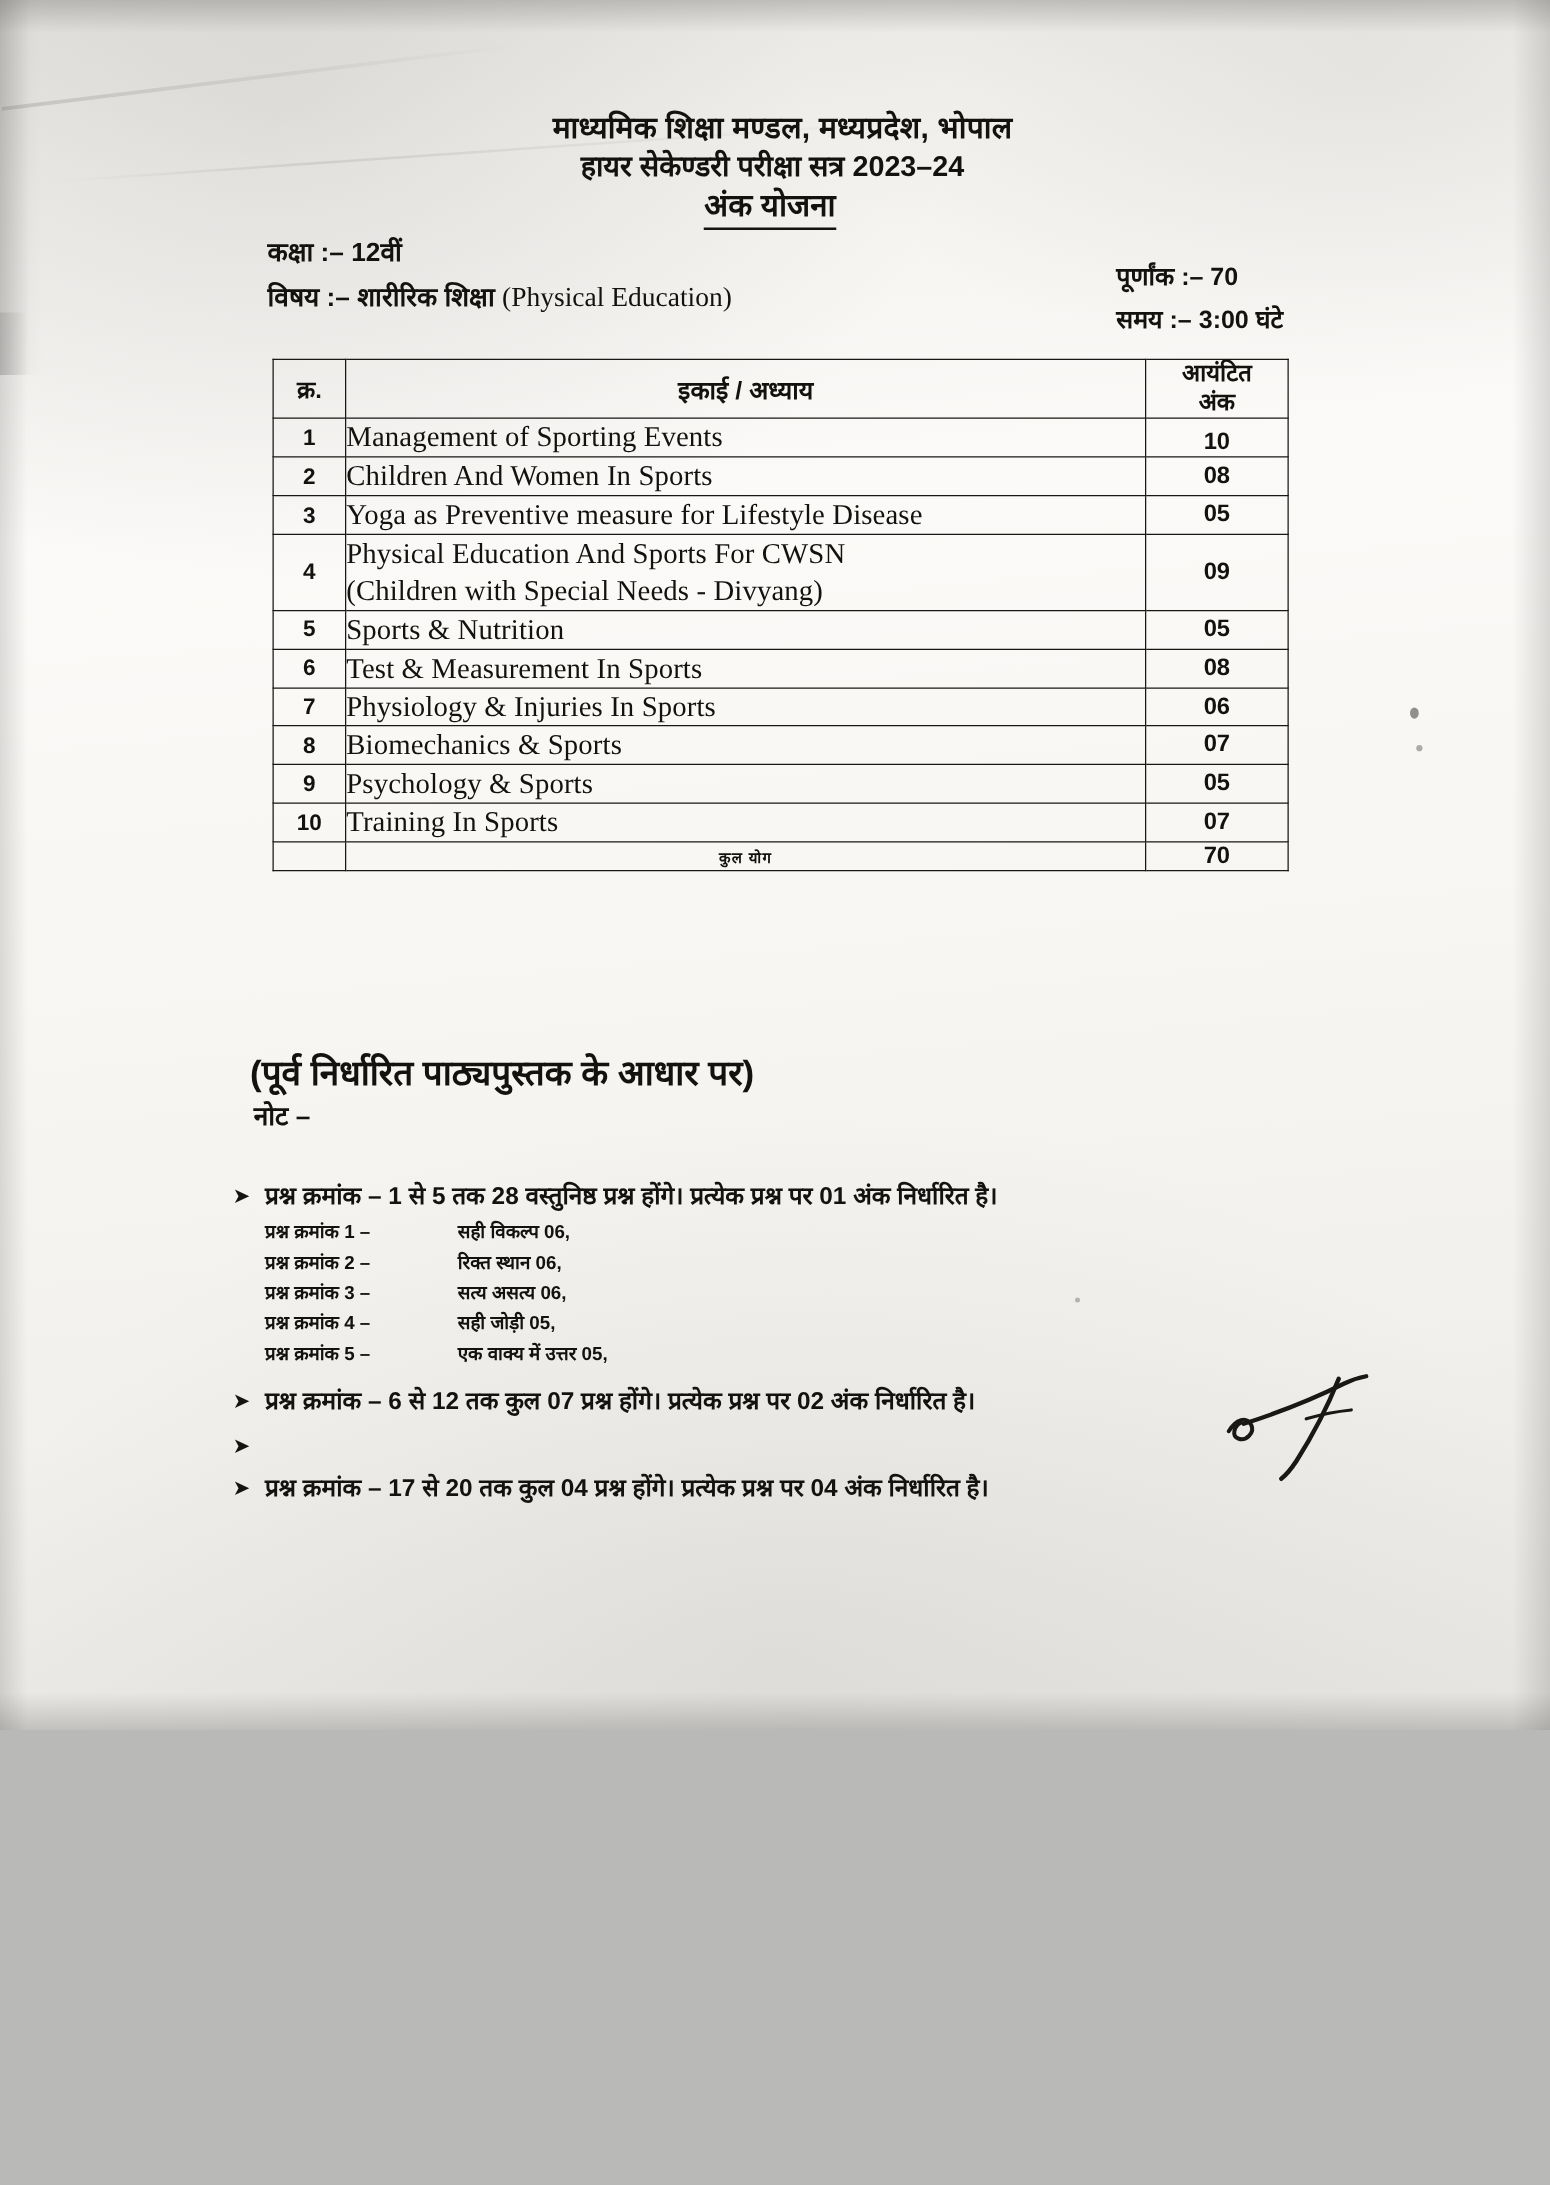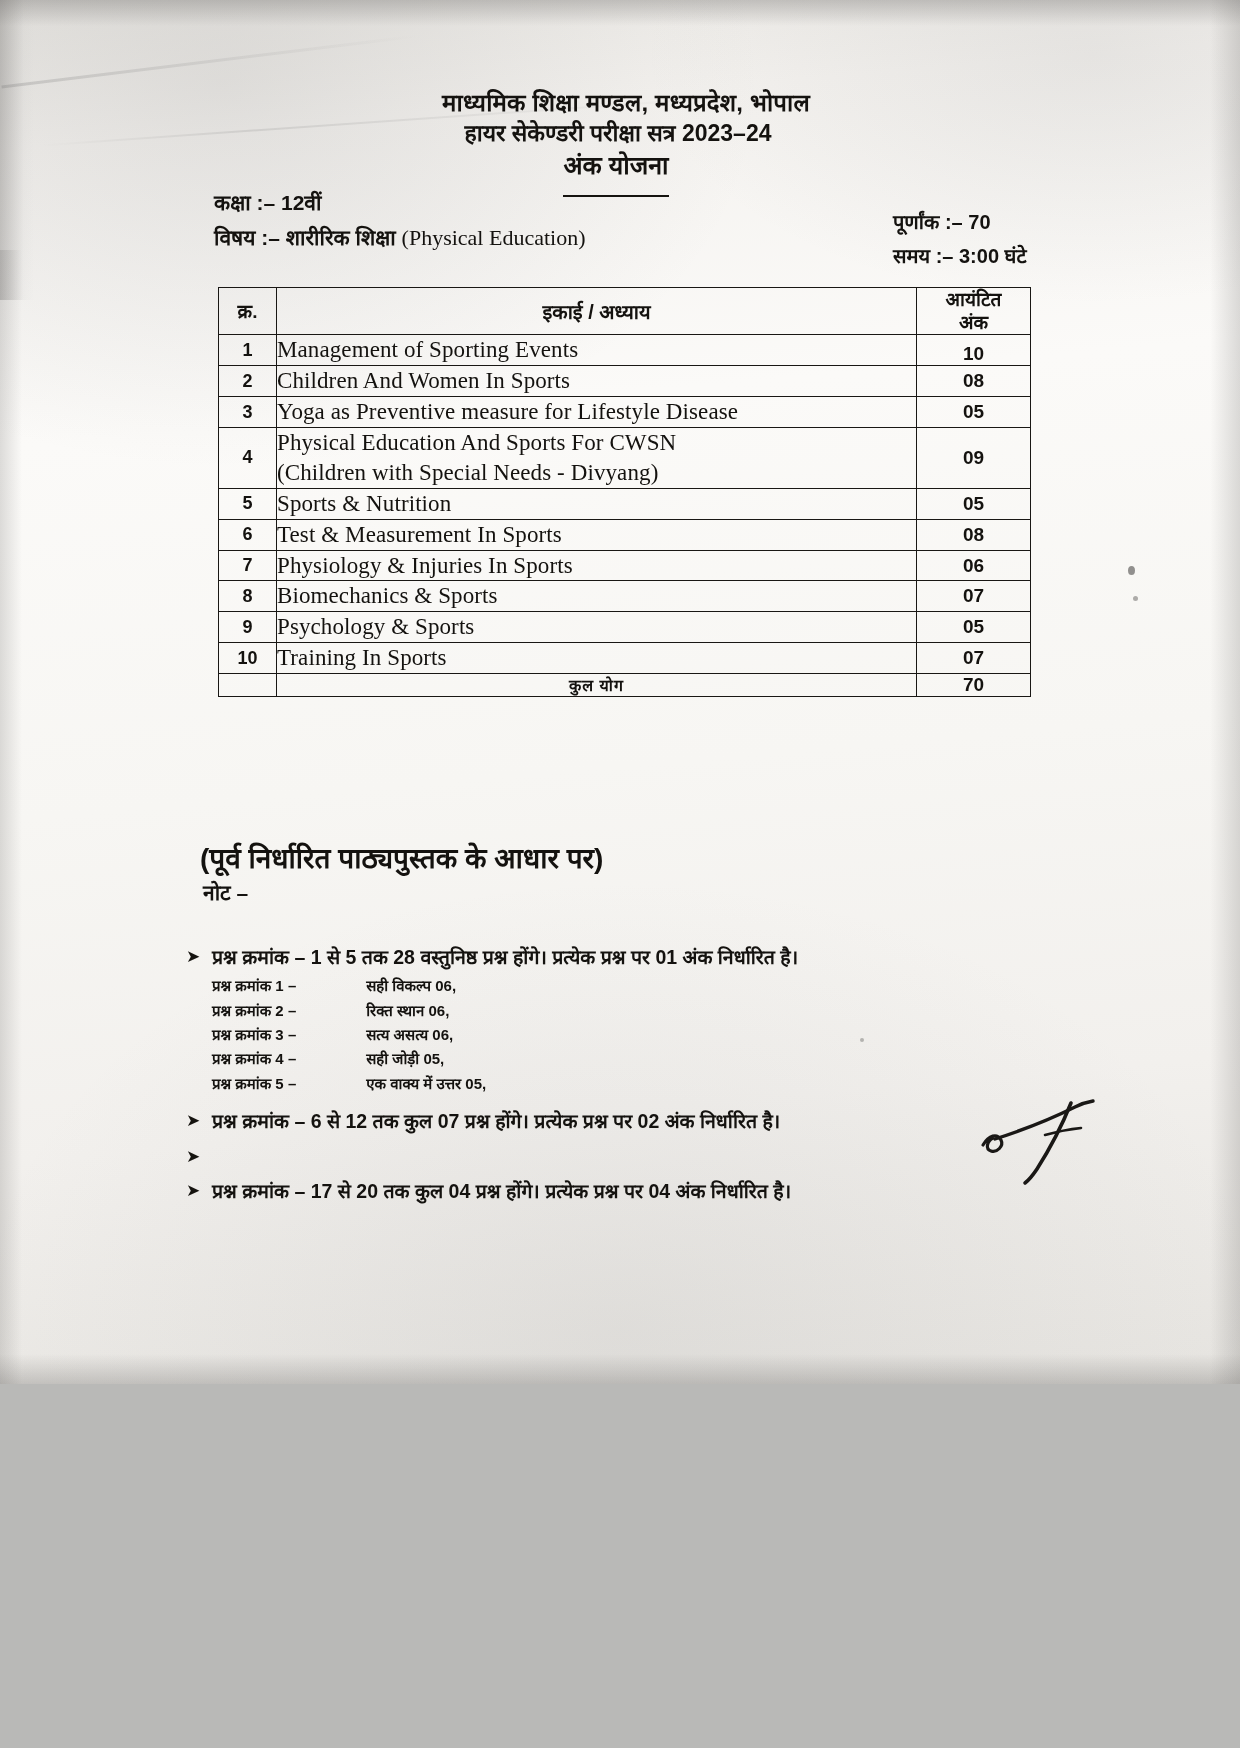--- a/index.html
+++ b/index.html
@@ -74,21 +74,21 @@
   }
   .hdr-line3 {
     font-size: 25px;
     font-weight: 700;
     line-height: 1.35;
     margin-top: 1px;
     transform: translateX(-4px);
   }
   .hdr-line3 span {
     border-bottom: 2px solid #15130f;
-    padding-bottom: 16px;
+    padding-bottom: 3px;
   }
 
   
   .meta-left {
     position: absolute;
     left: 214px;
     top: 186px;
     font-family: "Liberation Sans", "DejaVu Sans", sans-serif;
     font-size: 21px;
     font-weight: 700;
@@ -163,21 +163,21 @@
     font-family: "Liberation Sans", "DejaVu Sans", sans-serif;
     font-size: 19px;
     font-weight: 700;
     vertical-align: bottom;
     padding-bottom: 4px;
   }
   tr.r1 td.marks { vertical-align: bottom; }
   td.total-label {
     text-align: center;
     font-family: "Liberation Sans", "DejaVu Sans", sans-serif;
-    font-size: 16px;
+    font-size: 12px;
     font-weight: 700;
     padding: 4px 0 6px 0;
     letter-spacing: 1px;
   }
   td.total-marks {
     text-align: center;
     font-family: "Liberation Sans", "DejaVu Sans", sans-serif;
     font-size: 19px;
     font-weight: 700;
     vertical-align: bottom;

